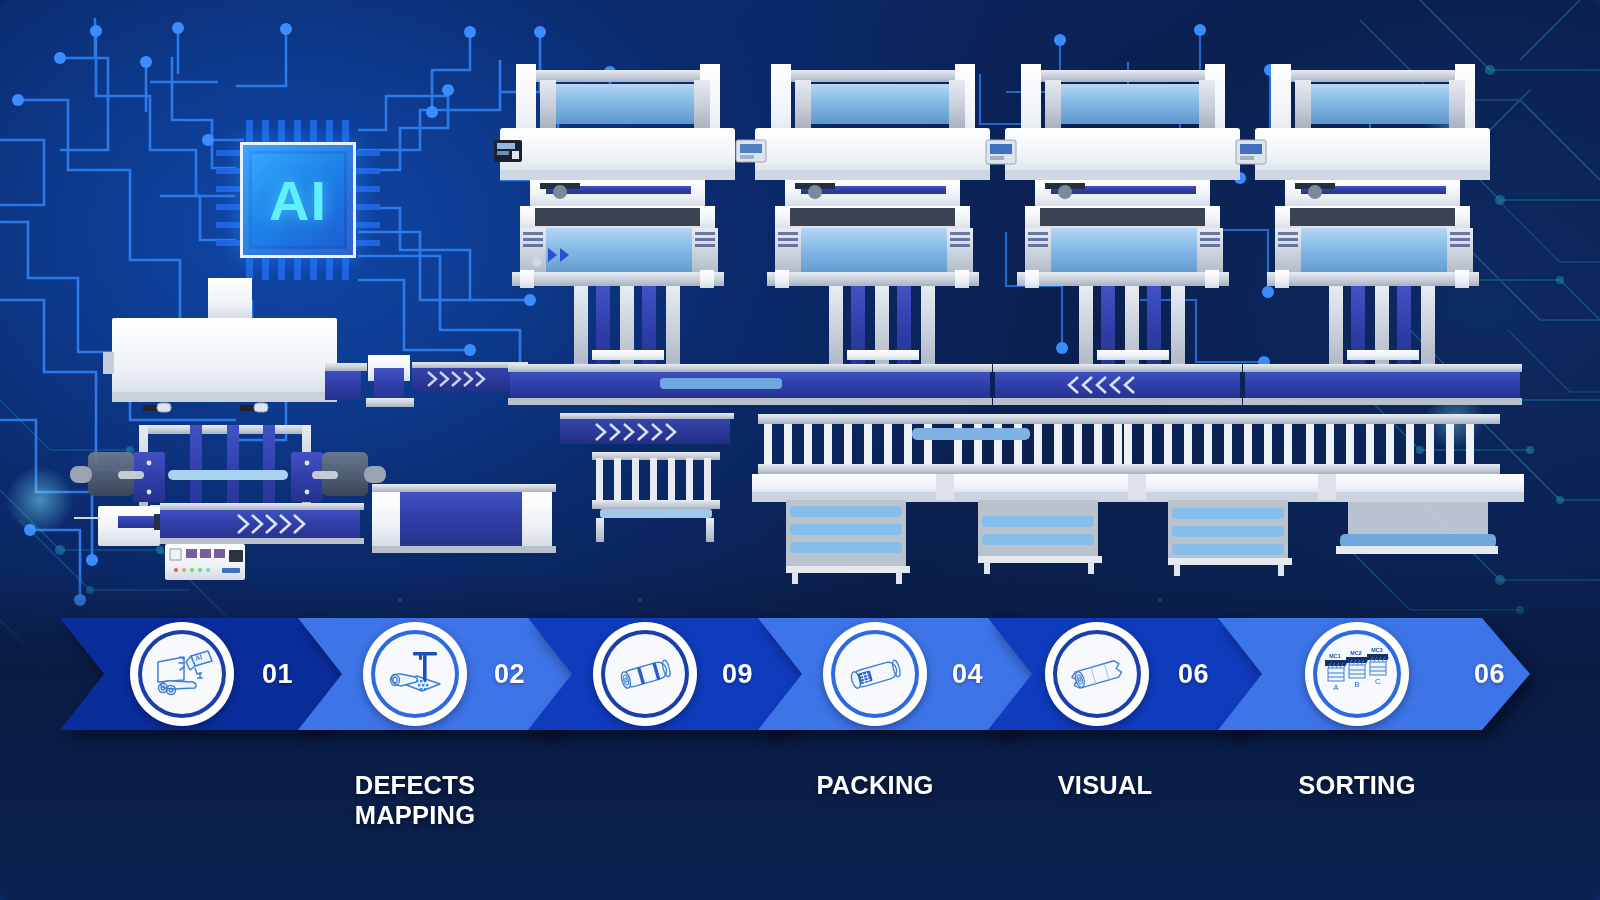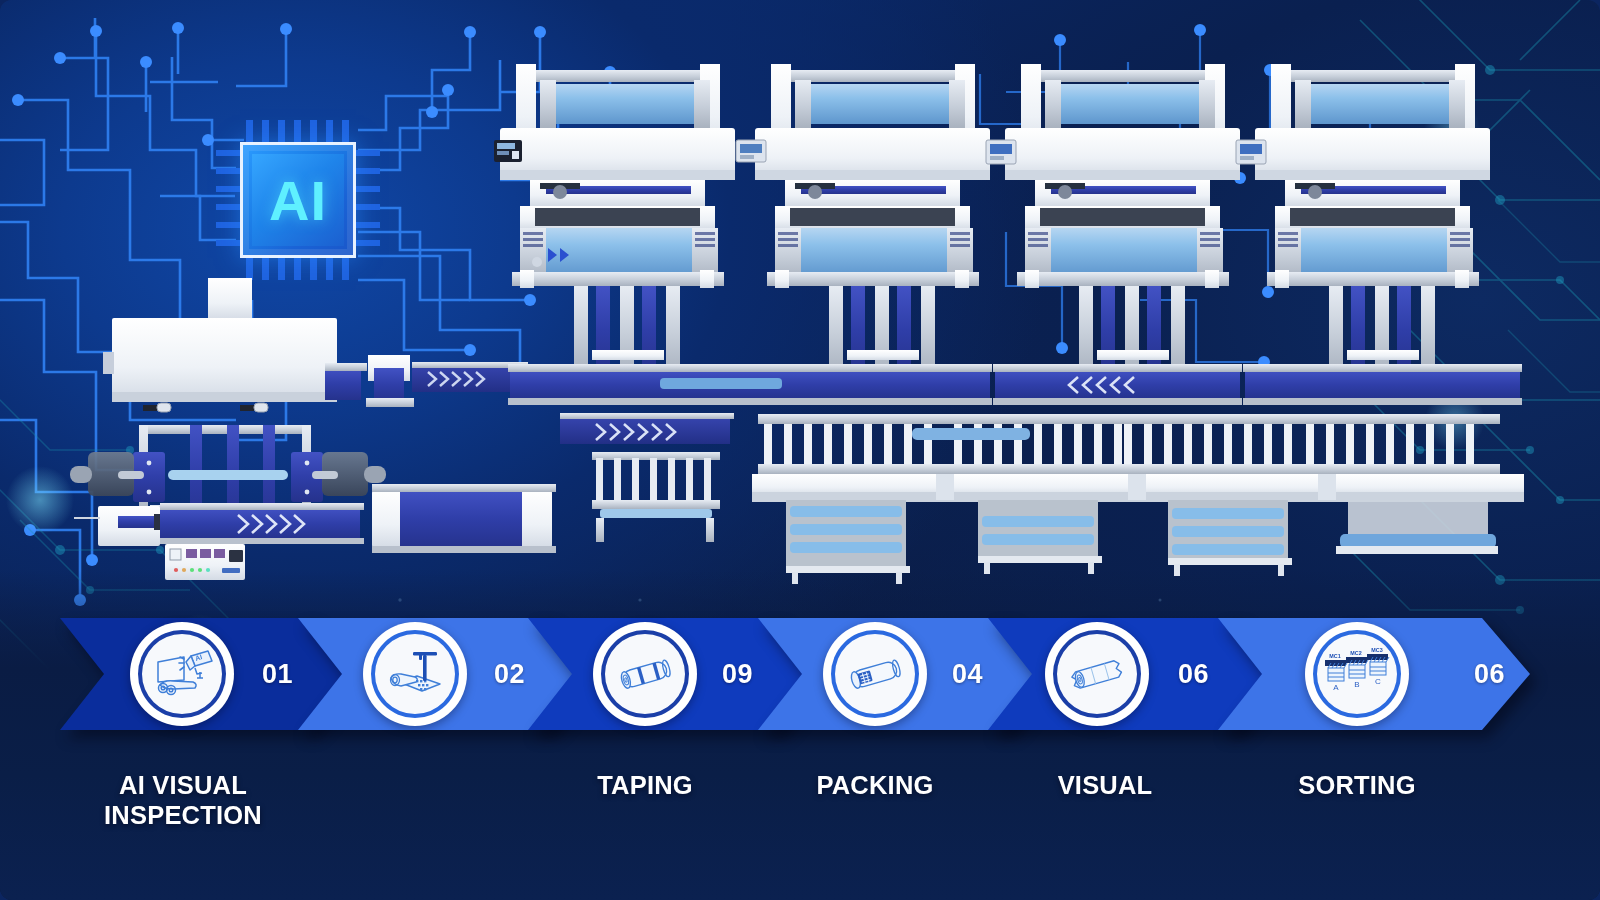--- a/index.html
+++ b/index.html
@@ -803,22 +803,20 @@
           <text x="46" y="19" font-family="Liberation Sans, sans-serif" font-size="7" font-weight="bold" fill="#3f7fd8" transform="rotate(-16 46 19)">AI</text>
           <g stroke="#3f7fd8" stroke-width="1.6" stroke-linecap="round">
             <path d="M34,17 L30,15"></path>
               <path d="M34,21 L29,21"></path>
               <path d="M34,25 L30,28"></path>
           </g>
         </svg>
       </div>
     </div>
     <div class="step-num" style="left:262px; top:41px;">01</div>
-    <div class="step-label" style="left:40px; top:153px; width:286px;">AI VISUAL
-INSPECTION</div>
 
     <div class="step-circle" style="left:363px; top:4px;">
       <div class="inner" style="box-shadow: inset 0 0 0 4px #2b6ae0;">
         <svg width="64" height="64" viewBox="0 0 64 64">
           <g fill="#eef5fd" stroke="#3f7fd8" stroke-width="1.4" stroke-linejoin="round">
             <path d="M16,40 L34,34 L57,42 L39,49 Z"></path>
             <path d="M8,36 q3,-5 10,-4 l14,3 q4,2 1,5 l-15,4 q-8,-1 -10,-8 Z"></path>
           </g>
           <g fill="none" stroke="#3f7fd8" stroke-width="1.3">
             <ellipse cx="12" cy="38" rx="4.5" ry="5.5"></ellipse>
@@ -836,38 +834,39 @@
           </g>
           <g fill="#1d4fb5">
             <rect x="30" y="10" width="24" height="3.4" rx="1.2"></rect>
             <rect x="40" y="13" width="3.6" height="26" rx="1.2"></rect>
             <rect x="36" y="11" width="3" height="7" rx="1"></rect>
           </g>
         </svg>
       </div>
     </div>
     <div class="step-num" style="left:494px; top:41px;">02</div>
+    <div class="step-label" style="left:272px; top:153px; width:286px;">DEFECTS
+MAPPING</div>
 
     <div class="step-circle" style="left:593px; top:4px;">
       <div class="inner" style="box-shadow: inset 0 0 0 4px #1b3fa8;">
         <svg width="64" height="64" viewBox="0 0 64 64">
           <g transform="rotate(-16 32 32)">
             <rect x="10" y="24" width="44" height="17" rx="8.5" fill="#f4f8fd" stroke="#3f7fd8" stroke-width="1.4"></rect>
             <ellipse cx="12" cy="32.5" rx="4" ry="8.5" fill="#eaf2fc" stroke="#3f7fd8" stroke-width="1.4"></ellipse>
             <ellipse cx="12" cy="32.5" rx="2.3" ry="5" fill="none" stroke="#3f7fd8" stroke-width="1"></ellipse>
             <ellipse cx="12" cy="32.5" rx="1" ry="2.2" fill="none" stroke="#3f7fd8" stroke-width="1"></ellipse>
             <rect x="26" y="24" width="3.4" height="17" fill="#2a5fc4"></rect>
             <rect x="42" y="24" width="3.4" height="17" fill="#2a5fc4"></rect>
             <ellipse cx="54" cy="32.5" rx="3" ry="8.5" fill="none" stroke="#3f7fd8" stroke-width="1.3"></ellipse>
           </g>
         </svg>
       </div>
     </div>
     <div class="step-num" style="left:722px; top:41px;">09</div>
-    <div class="step-label" style="left:502px; top:153px; width:286px;">TAPING</div>
 
     <div class="step-circle" style="left:823px; top:4px;">
       <div class="inner" style="box-shadow: inset 0 0 0 4px #2b6ae0;">
         <svg width="64" height="64" viewBox="0 0 64 64">
           <g transform="rotate(-16 32 32)">
             <rect x="10" y="24" width="44" height="17" rx="8.5" fill="#f4f8fd" stroke="#3f7fd8" stroke-width="1.4"></rect>
             <ellipse cx="12" cy="32.5" rx="4" ry="8.5" fill="#eaf2fc" stroke="#3f7fd8" stroke-width="1.4"></ellipse>
             <ellipse cx="54" cy="32.5" rx="3" ry="8.5" fill="none" stroke="#3f7fd8" stroke-width="1.3"></ellipse>
             <rect x="15" y="27" width="13" height="11" rx="1.5" fill="#2a5fc4"></rect>
             <g stroke="#eaf2fc" stroke-width="1">

